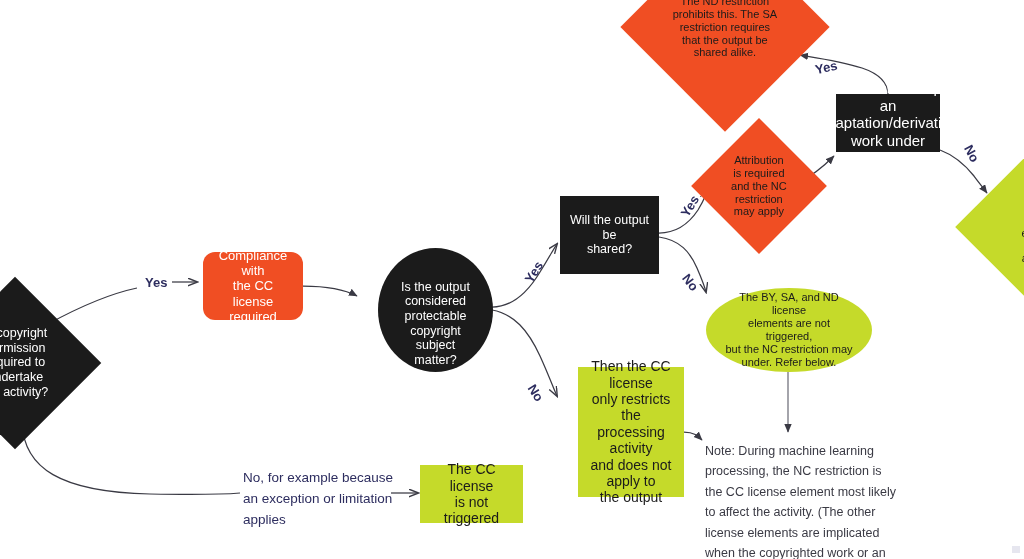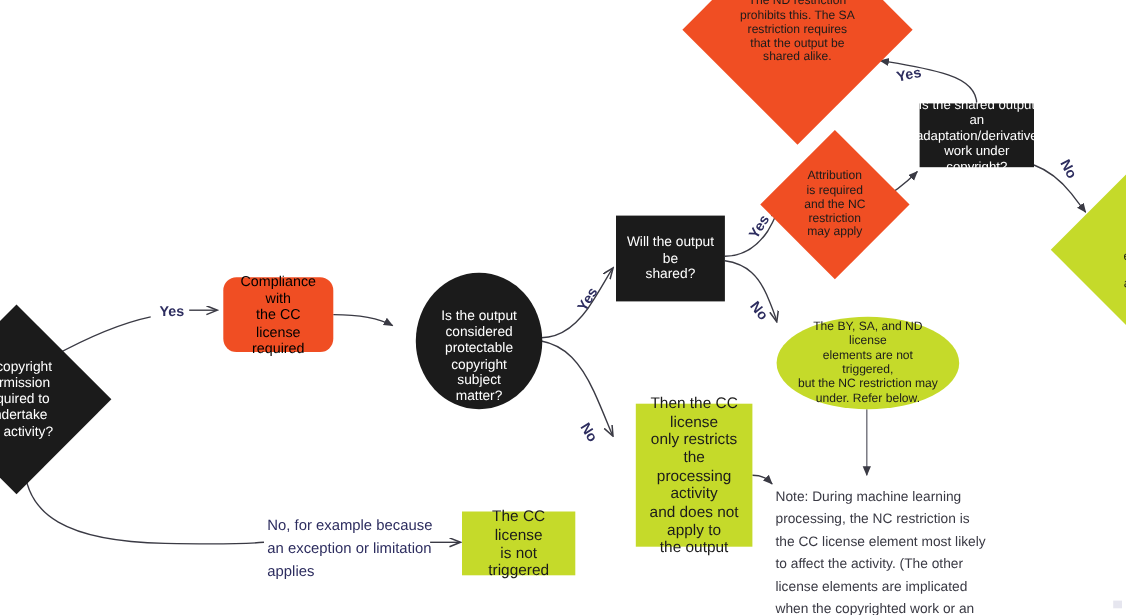--- a/index.html
+++ b/index.html
@@ -52,21 +52,21 @@
   .rect-black {
     background: #1b1b1b;
     color: #ffffff;
     font-size: 12.5px;
     padding: 6px 8px;
   }
 
   
   .rrect-orange {
     background: #f04e23;
-    color: #000000;
+    color: #ffffff;
     font-size: 13px;
     border-radius: 12px;
     padding: 6px 10px;
   }
 
   
   .diamond-orange {
     background: #f04e23;
     transform: rotate(45deg);
   }
@@ -239,21 +239,21 @@
 
   <div class="node diamond-orange" style="left:651px; top:-47px; width:148px; height:148px;">
     <span class="node-text" style="width:128px;">The ND restriction
 prohibits this. The SA
 restriction requires
 that the output be
 shared alike.</span>
   </div>
 
   <div class="node rect-black" style="left:836px; top:94px; width:104px; height:58px;">
-    <span class="node-text" style="font-size:12px;">Is the shared output
+    <span class="node-text" style="font-size:15px;">Is the shared output
 an
 adaptation/derivative
 work under
 copyright?</span>
   </div>
 
   <div class="node diamond-orange" style="left:711px; top:138px; width:96px; height:96px;">
     <span class="node-text" style="width:76px;">Attribution
 is required
 and the NC

